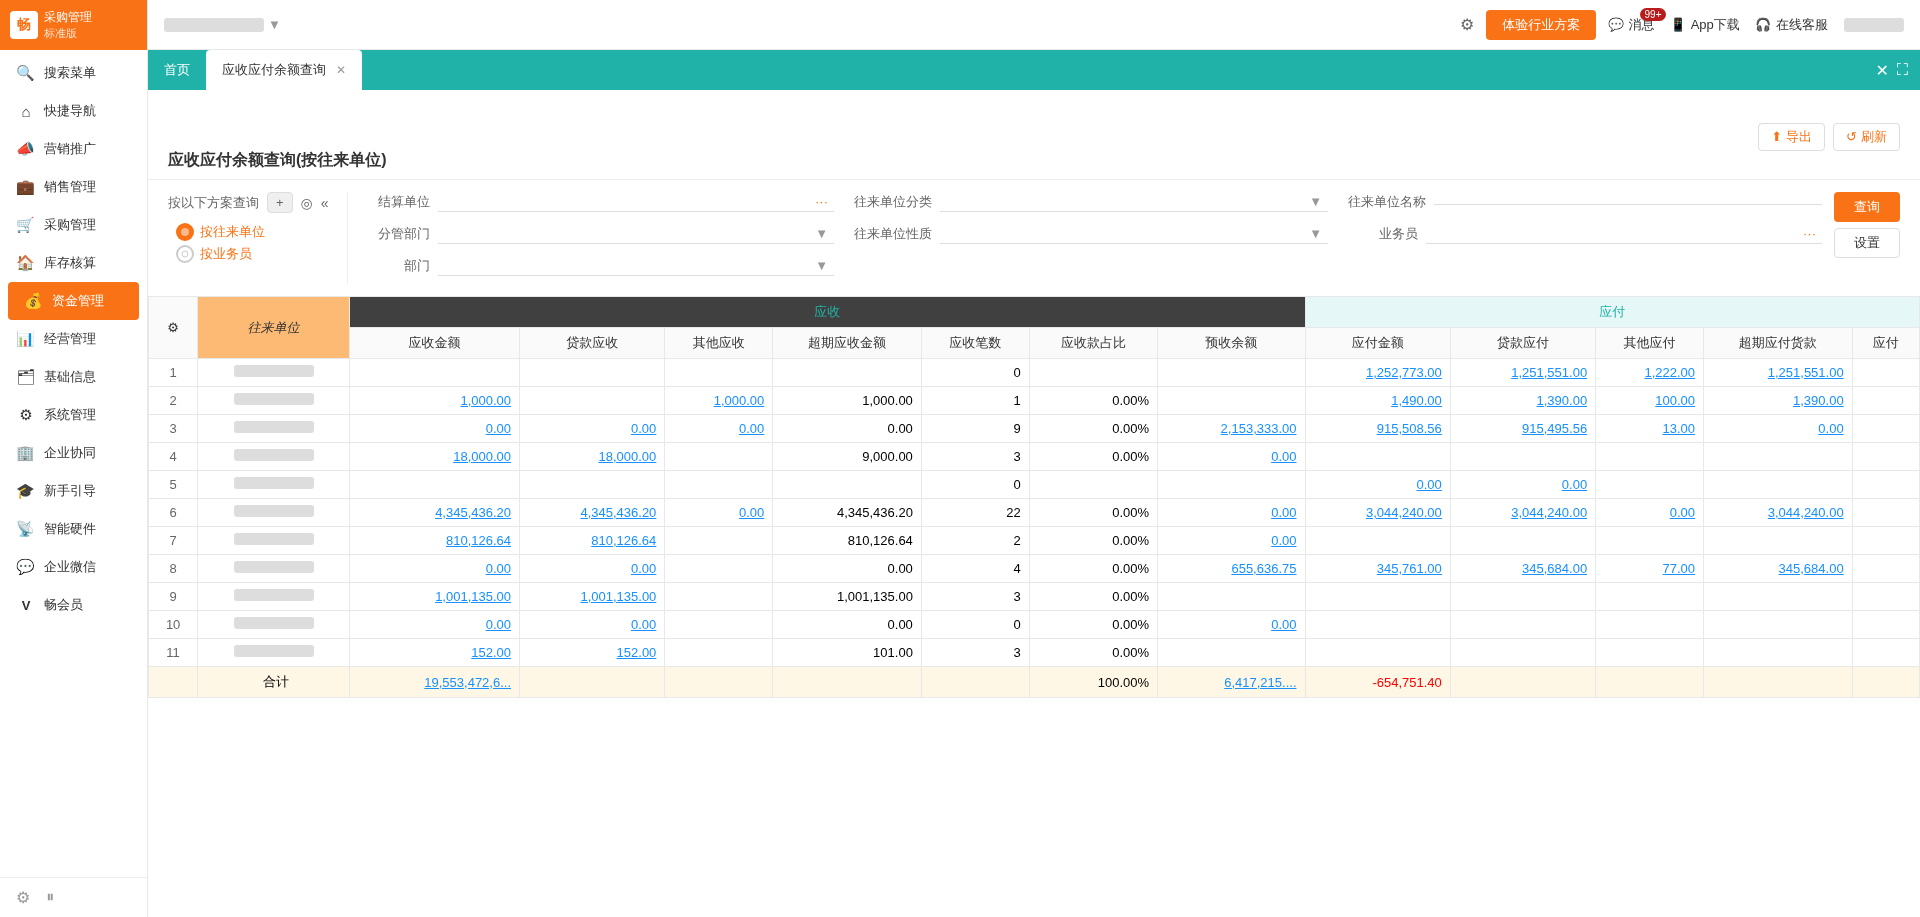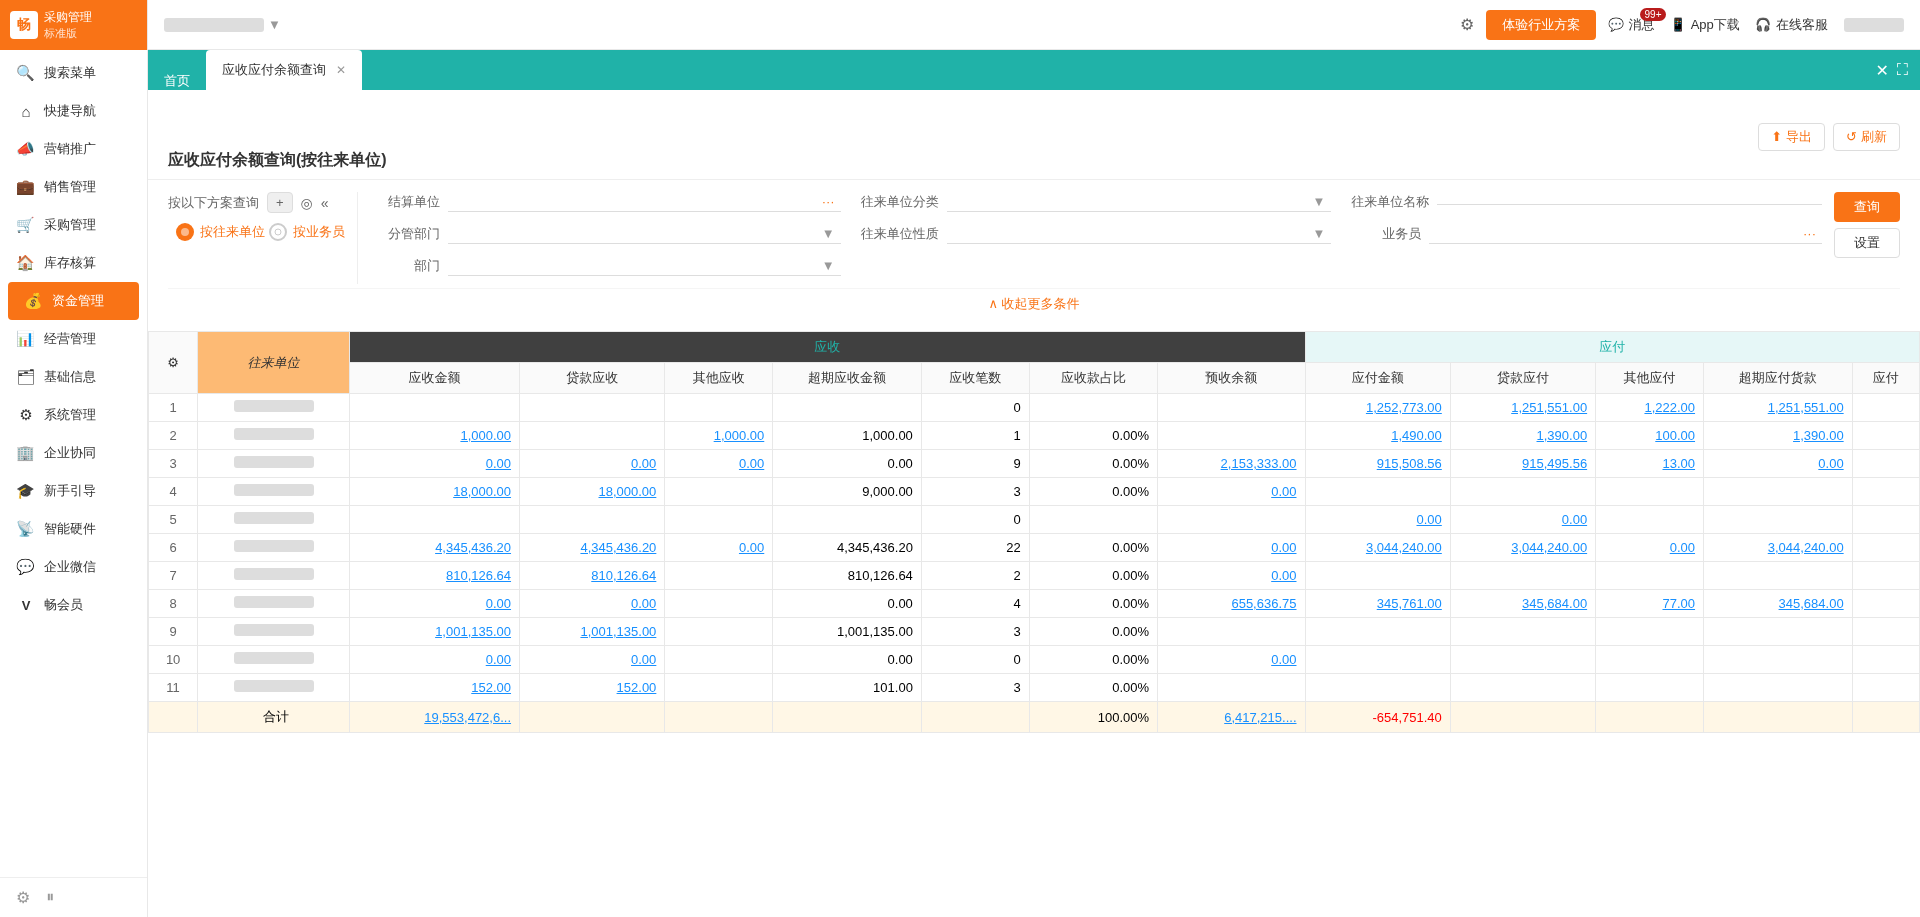--- a/index.html
+++ b/index.html
@@ -25,41 +25,41 @@
     .topbar-breadcrumb-blur { background: #ddd; border-radius: 3px; height: 14px; width: 100px; }
     .topbar-gear { color: #666; font-size: 16px; cursor: pointer; }
     .topbar-btn { background: #f97316; color: #fff; border: none; border-radius: 4px; padding: 6px 16px; cursor: pointer; font-size: 13px; }
     .topbar-right { display: flex; align-items: center; gap: 16px; margin-left: auto; }
     .topbar-msg { display: flex; align-items: center; gap: 4px; cursor: pointer; color: #333; position: relative; }
     .badge { background: #b91c1c; color: #fff; border-radius: 10px; font-size: 10px; padding: 1px 5px; position: absolute; top: -8px; right: -12px; }
 
     
     .tabbar { height: 40px; background: #20b2a8; display: flex; align-items: center; padding: 0 0 0 0; flex-shrink: 0; }
     .tab { height: 40px; display: flex; align-items: center; padding: 0 16px; cursor: pointer; color: #fff; gap: 6px; font-size: 14px; }
-    .tab.home { background: transparent; align-items: flex-end; }
+    .tab.home { background: transparent; }
     .tab.active { background: #fff; color: #333; border-radius: 4px 4px 0 0; }
     .tab-close { font-size: 12px; color: #999; margin-left: 4px; cursor: pointer; }
     .tabbar-right { margin-left: auto; display: flex; align-items: center; gap: 8px; padding-right: 12px; }
     .tabbar-icon { color: #fff; font-size: 16px; cursor: pointer; }
 
     
     .page { flex: 1; background: #f5f5f5; overflow: hidden; display: flex; flex-direction: column; }
     .page-header { background: #fff; padding: 12px 20px 8px; display: flex; align-items: center; justify-content: space-between; border-bottom: 1px solid #eee; flex-shrink: 0; }
     .page-title { font-size: 16px; font-weight: bold; color: #333; margin-top: 48px; }
     .page-header-actions { display: flex; gap: 8px; }
     .btn-export { background: #fff; border: 1px solid #ddd; border-radius: 4px; padding: 4px 12px; cursor: pointer; color: #f97316; display: flex; align-items: center; gap: 4px; }
     .btn-refresh { background: #fff; border: 1px solid #ddd; border-radius: 4px; padding: 4px 12px; cursor: pointer; color: #f97316; display: flex; align-items: center; gap: 4px; }
 
     
     .filter-area { background: #fff; padding: 12px 20px; flex-shrink: 0; }
     .filter-row-top { display: flex; align-items: center; gap: 8px; margin-bottom: 10px; }
     .filter-label { color: #666; font-size: 13px; }
     .filter-add-btn { border: 1px solid #ddd; border-radius: 4px; padding: 2px 8px; cursor: pointer; color: #666; }
     .filter-icon { color: #666; cursor: pointer; font-size: 14px; }
-    .filter-scheme-area { margin-left: 8px; display: flex; flex-direction: row; gap: 4px; }
+    .filter-scheme-area { margin-left: 8px; display: flex; flex-direction: column; gap: 4px; }
     .filter-scheme-item { display: flex; align-items: center; gap: 6px; cursor: pointer; color: #f97316; font-size: 13px; }
     .filter-item { display: flex; align-items: center; gap: 8px; }
     .filter-item-label { color: #666; white-space: nowrap; min-width: 70px; text-align: right; }
     .filter-input { flex: 1; border: none; border-bottom: 1px solid #ddd; padding: 4px 0; outline: none; display: flex; align-items: center; justify-content: space-between; }
     .filter-dots { color: #f97316; cursor: pointer; }
     .filter-chevron { color: #999; }
 
     .collapse-bar { text-align: center; padding: 6px; color: #f97316; cursor: pointer; font-size: 12px; border-top: 1px solid #f5f5f5; margin-top: 4px; }
 
     
@@ -290,24 +290,20 @@
             </div>
           </div>
         </div>
 
         <div style="display:flex;flex-direction:column;gap:6px;justify-content:flex-start;padding-top:0;">
           <button class="query-btn">查询</button>
           <button class="set-btn">设置</button>
         </div>
       </div>
 
-      <div class="collapse-bar">
-        <span>∧</span>
-        <span>收起更多条件</span>
-      </div>
     </div>
 
     <div class="table-container">
       <table class="data-table">
         <thead>
           <tr>
             <th rowspan="2" style="background:#fafafa;">
               <span>⚙</span>
             </th>
             <th rowspan="2" style="background:#fdba74;font-style:italic;">往来单位</th>

